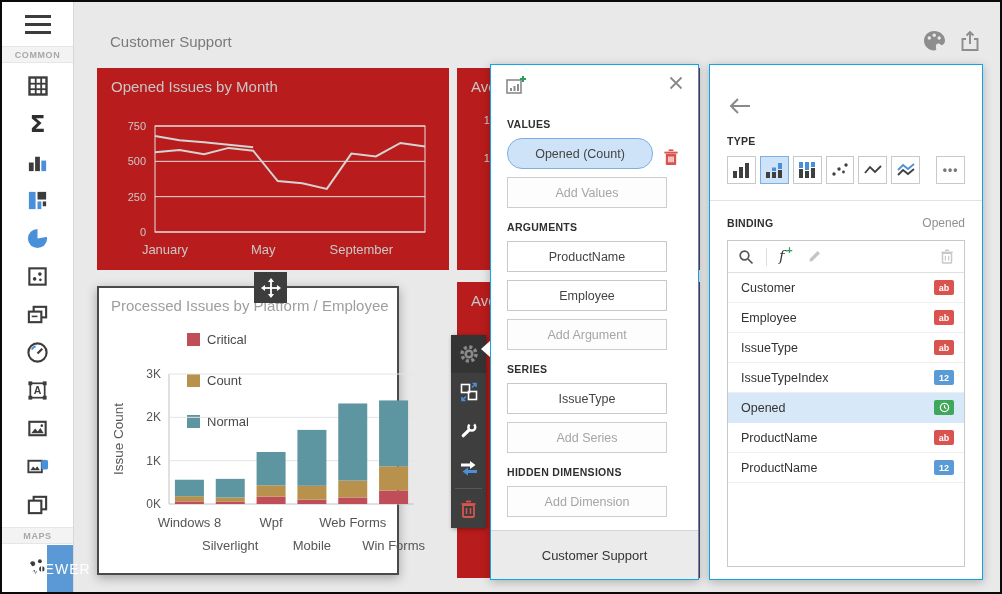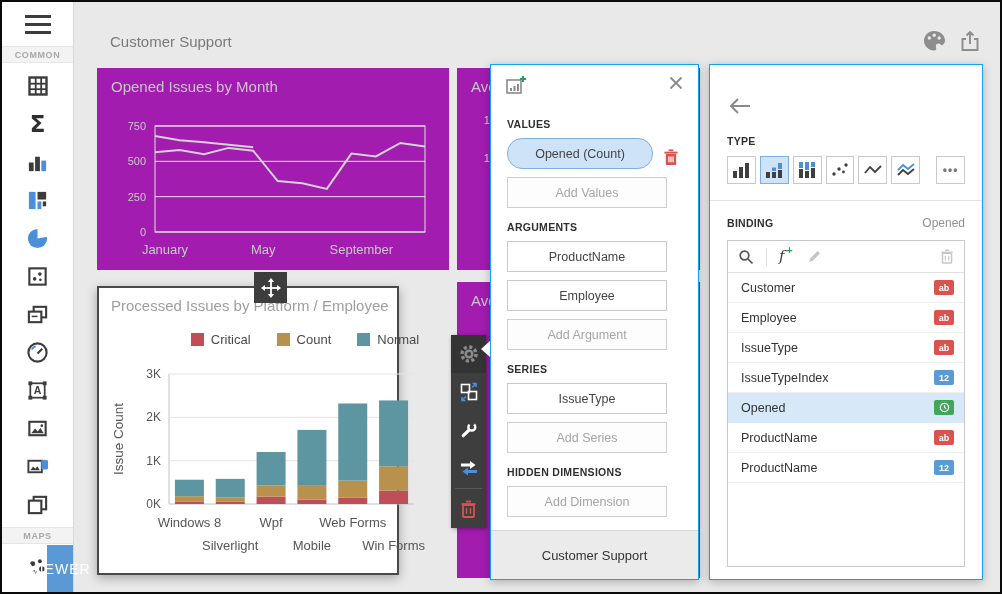--- a/index.html
+++ b/index.html
@@ -19,31 +19,31 @@
   .undo-row .tool-btn { height:30px; font-family:"DejaVu Sans",sans-serif; font-size:21px; font-weight:bold; }
   .undo-glyph { color:#6f6f6f; } .redo-glyph { color:#cfcfcf; }
   .viewer-btn { position:absolute; left:0; right:0; bottom:0; height:47px; background:#5b99d6; color:#fff; font-size:14px; letter-spacing:1px; display:flex; align-items:center; justify-content:center; cursor:pointer;margin-left:45px; }
 
   
   .hdr-title { position:absolute; left:108px; top:31px; font-size:15px; color:#7a7a7a; }
   .hdr-icons { position:absolute; right:18px; top:27px; display:flex; gap:12px; }
   .hdr-icon { width:24px; height:24px; display:flex; align-items:center; justify-content:center; cursor:pointer; }
 
   
-  .widget-faded { position:absolute; background:#a21caf;text-decoration:underline; }
+  .widget-faded { position:absolute; background:#b91c1c;text-decoration:underline; }
   .w-chart1 { left:95px; top:66px; width:352px; height:202px; }
   .w-chart2 { left:455px; top:66px; width:243px; height:202px; }
   .w-chart3 { left:455px; top:280px; width:243px; height:296px; }
   .faded-title { position:absolute; left:14px; top:10px; font-size:15px; color:#c7c7c7; white-space:nowrap; }
   .partial-tick { position:absolute; left:15px; width:24px; text-align:right; font-size:11px; color:#cbcbcb; }
 
   
   .w-selected { position:absolute; left:95px; top:284px; width:302px; height:289px; background:#fff; border:2px solid #4a4a4a; box-shadow:0 3px 10px rgba(0,0,0,.3); z-index:2; }
   .sel-title { position:absolute; left:12px; top:9px; font-size:15px; color:#9e9e9e; white-space:nowrap; }
-  .legend { position:absolute; left:0; right:0; top:44px; display:flex; justify-content:center; padding-left:114px; gap:26px; }
+  .legend { position:absolute; left:0; right:0; top:44px; display:flex; justify-content:center; padding-left:88px; gap:26px;flex-direction:column; }
   .legend-item { display:flex; align-items:center; gap:7px; font-size:13px; color:#4a4a4a; }
   .legend-swatch { width:13px; height:13px; }
   .move-handle { position:absolute; left:252px; top:270px; width:33px; height:31px; background:#3d3d3d; display:flex; align-items:center; justify-content:center; z-index:4; cursor:move; }
 
   
   .float-toolbar { position:absolute; left:449px; top:333px; width:35px; z-index:3; background:#3e3e3e; box-shadow:1px 1px 4px rgba(0,0,0,.35); }
   .ft-btn { width:35px; height:38px; display:flex; align-items:center; justify-content:center; cursor:pointer; }
   .ft-btn.active { background:#343434; }
   .ft-divider { height:1px; background:#585858; margin:1px 4px; }
   .panel-notch { position:absolute; left:479px; top:339px; width:0; height:0; border-top:8px solid transparent; border-bottom:8px solid transparent; border-right:9px solid #fff; z-index:6; }

